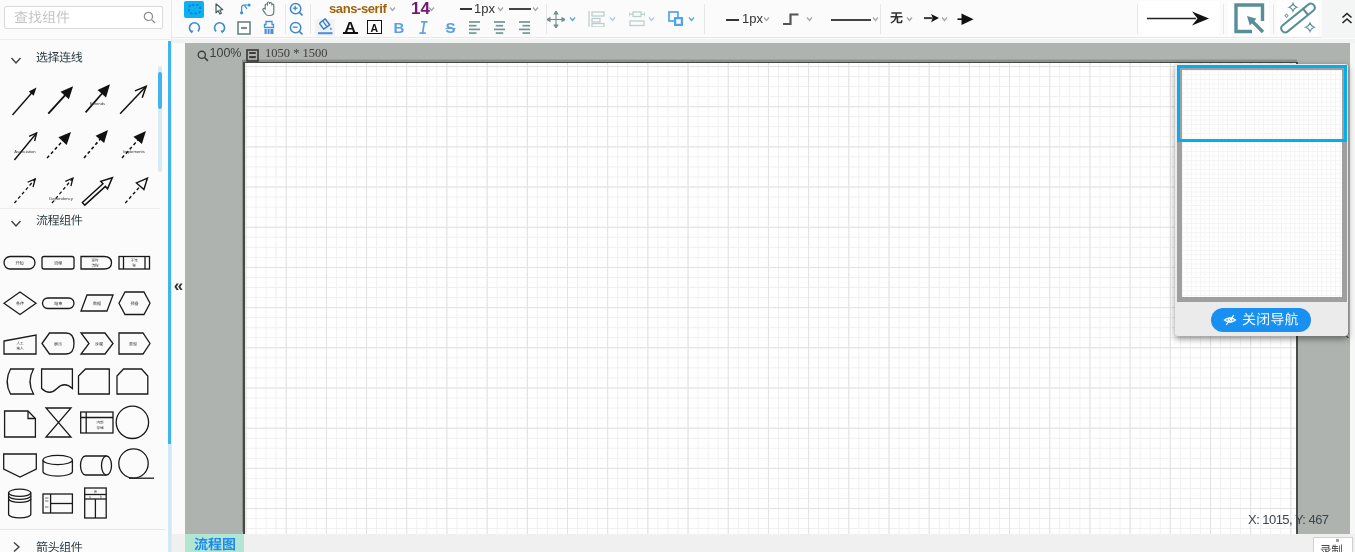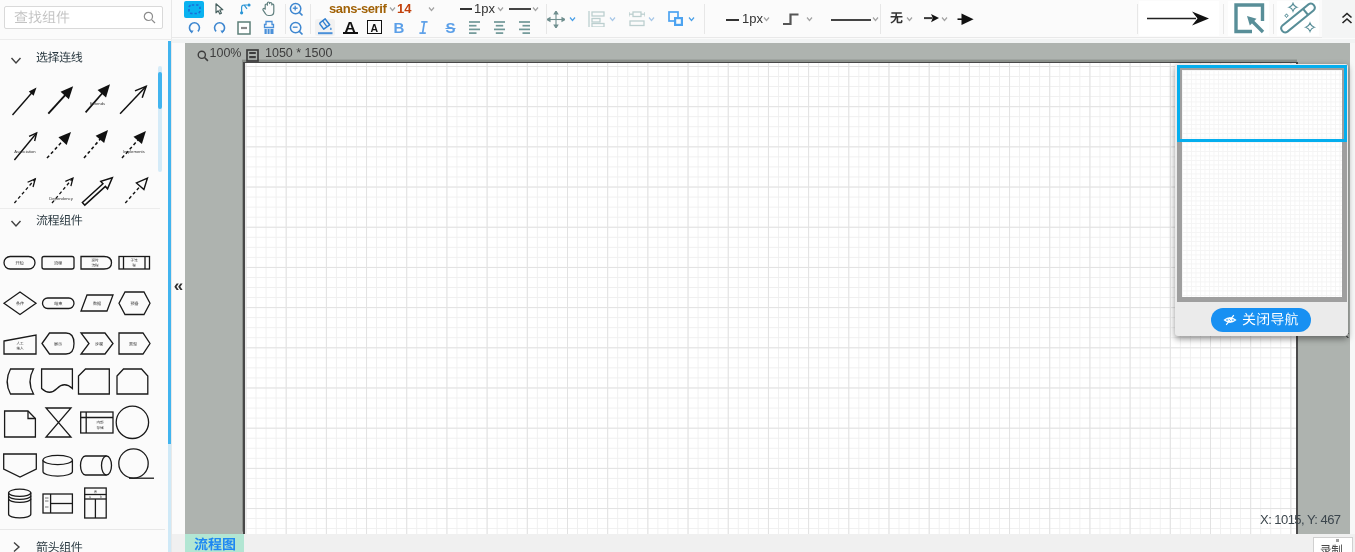--- a/index.html
+++ b/index.html
@@ -27,23 +27,23 @@
     <div class="abs" style="left:12px;top:4.5px;"><svg width="12" height="12" viewBox="0 0 13 13">
           <circle cx="5.2" cy="5.2" r="3.9" fill="none" stroke="#3d3d3d" stroke-width="1.5"></circle>
           <line x1="8.2" y1="8.2" x2="11.8" y2="11.8" stroke="#3d3d3d" stroke-width="1.7"></line>
         </svg></div>
     <div class="abs" style="left:24.5px;top:3px;font-size:12.5px;color:#3d3d3d;">100%</div>
     <div class="abs" style="left:61px;top:4.5px;"><svg width="13" height="13" viewBox="0 0 13 13">
           <rect x="1" y="1" width="11" height="11" fill="none" stroke="#3d3d3d" stroke-width="1.7"></rect>
           <rect x="3.2" y="3" width="6.6" height="2" fill="#3d3d3d"></rect>
           <rect x="3.2" y="7" width="6.6" height="2.2" fill="#3d3d3d"></rect>
         </svg></div>
-    <div class="abs" style="left:80px;top:3px;font-size:12.5px;color:#3d3d3d;">1050 * 1500</div>
-
-    <div class="abs" style="right:9px; top:468.5px; font-size:13px; letter-spacing:-0.55px; color:#3c464d;margin-left:16px;">X: 1015, Y: 467</div>
+    <div class="abs" style="left:80px;top:3px;font-size:12.5px;color:#3d3d3d;font-family:Liberation Serif, serif;">1050 * 1500</div>
+
+    <div class="abs" style="right:21px; top:468.5px; font-size:13px; letter-spacing:-0.55px; color:#3c464d;margin-left:16px;">X: 1015, Y: 467</div>
   </div>
 
   <div class="abs" style="left:172px; top:43px; width:13px; height:491px; background:#fbfbfb;"></div>
   <div class="abs" style="left:172px; top:277px; width:13px; height:18px; font-size:17px; color:#2f2f2f; text-align:center; line-height:18px; font-weight:bold;">«</div>
 
   <div class="abs" style="left:1349.5px; top:43px; width:5.5px; height:491px; background:#f7f7f7;"></div>
   <div class="abs" style="left:1345px; top:327px; width:10px; height:16px; font-size:13px; color:#333; line-height:16px;">‹</div>
 
   <div class="abs" id="navpanel" style="left:1175px; top:63.5px; width:173px; height:272.5px; background:#ebebeb; border-radius:3px; box-shadow:0 2.5px 6px rgba(0,0,0,0.42);">
     <div class="abs" style="left:2px; top:1px; width:169.5px; height:237.5px; border:5px solid #9f9f9f; background-color:#fff;
@@ -127,21 +127,21 @@
       <svg class="abs" style="left:289px;top:20.5px;" width="15" height="15" viewBox="0 0 15 15">
         <circle cx="6.6" cy="6.6" r="5.2" fill="none" stroke="#3e87d0" stroke-width="1.5"></circle>
         <line x1="9.8" y1="9.8" x2="13.5" y2="13.5" stroke="#3e87d0" stroke-width="1.7"></line>
         <line x1="3.8" y1="6.2" x2="8.6" y2="6.2" stroke="#3e87d0" stroke-width="1.3"></line>
       </svg>
       <div class="abs" style="left:309.5px;top:4px;width:1px;height:30px;background:#e7e7e7;"></div>
       <div class="abs" style="left:329px;top:0px;height:17px;line-height:18px;font-size:13px;letter-spacing:-0.4px;font-weight:bold;color:#a16207;">sans-serif</div>
       <svg class="abs" style="left:388.5px;top:6px;" width="7" height="6" viewBox="0 0 7 6">
         <polyline points="1,1.5 3.5,4.5 6,1.5" fill="none" stroke="#a3a3a3" stroke-width="1.2"></polyline>
       </svg>
-      <div class="abs" style="left:397px;top:0px;height:17px;line-height:18px;font-size:13px;font-weight:bold;color:#c2410c;">14</div>
+      <div class="abs" style="left:411px;top:0px;height:17px;line-height:18px;font-size:17px;font-weight:bold;color:#701a75;">14</div>
       <svg class="abs" style="left:428px;top:6px;" width="7" height="6" viewBox="0 0 7 6">
         <polyline points="1,1.5 3.5,4.5 6,1.5" fill="none" stroke="#a3a3a3" stroke-width="1.2"></polyline>
       </svg>
       <div class="abs" style="left:460px;top:8px;width:12px;height:2px;background:#333;"></div>
       <div class="abs" style="left:474px;top:1px;height:16px;line-height:16px;font-size:13px;color:#333;">1px</div>
       <svg class="abs" style="left:497px;top:6px;" width="7" height="6" viewBox="0 0 7 6">
         <polyline points="1,1.5 3.5,4.5 6,1.5" fill="none" stroke="#a3a3a3" stroke-width="1.2"></polyline>
       </svg>
       <div class="abs" style="left:509px;top:8px;width:22px;height:2px;background:#444;"></div>
       <svg class="abs" style="left:531.5px;top:6px;" width="7" height="6" viewBox="0 0 7 6">

